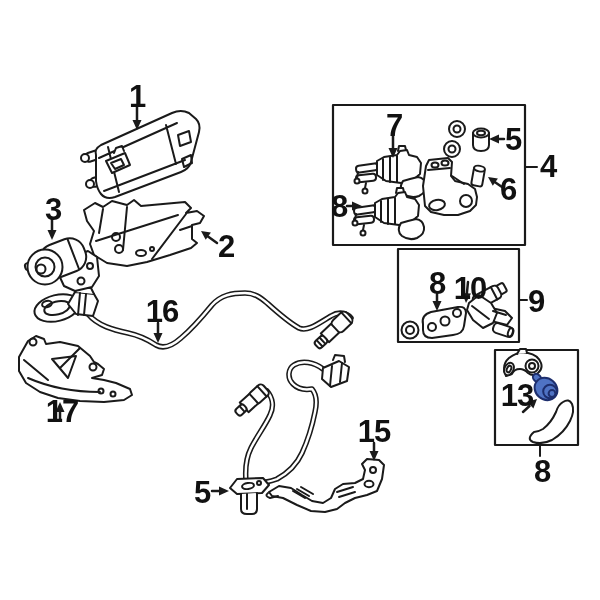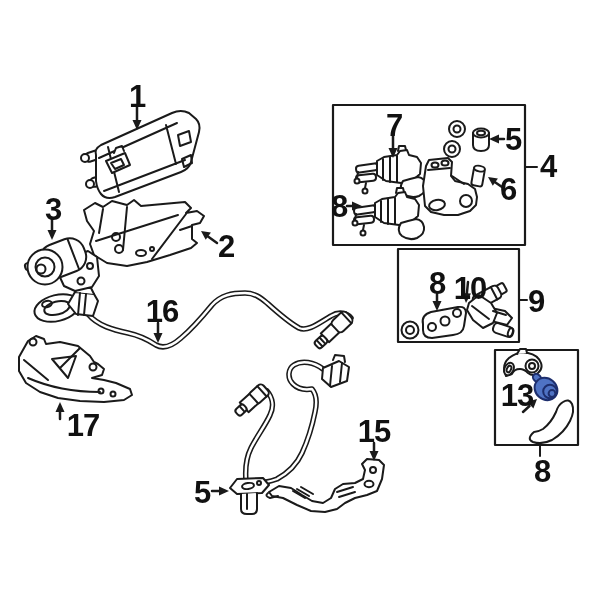--- a/index.html
+++ b/index.html
@@ -274,16 +274,16 @@
   <div class="part-label" style="left:394px;top:125px;">7</div>
   <div class="part-label" style="left:339px;top:206px;">8</div>
   <div class="part-label" style="left:536px;top:301px;">9</div>
   <div class="part-label" style="left:470px;top:268px;margin-top:20px;">10</div>
   <div class="part-label" style="left:437px;top:283px;">8</div>
   <div class="part-label" style="left:542px;top:471px;">8</div>
   <div class="part-label" style="left:517px;top:395px;">13</div>
   <div class="part-label" style="left:202px;top:492px;">5</div>
   <div class="part-label" style="left:374px;top:431px;">15</div>
   <div class="part-label" style="left:162px;top:311px;">16</div>
-  <div class="part-label" style="left:62px;top:425px;margin-left:21px;">17</div>
+  <div class="part-label" style="left:62px;top:411px;">17</div>
 </div>
 
 </div>
 
 </body></html>

